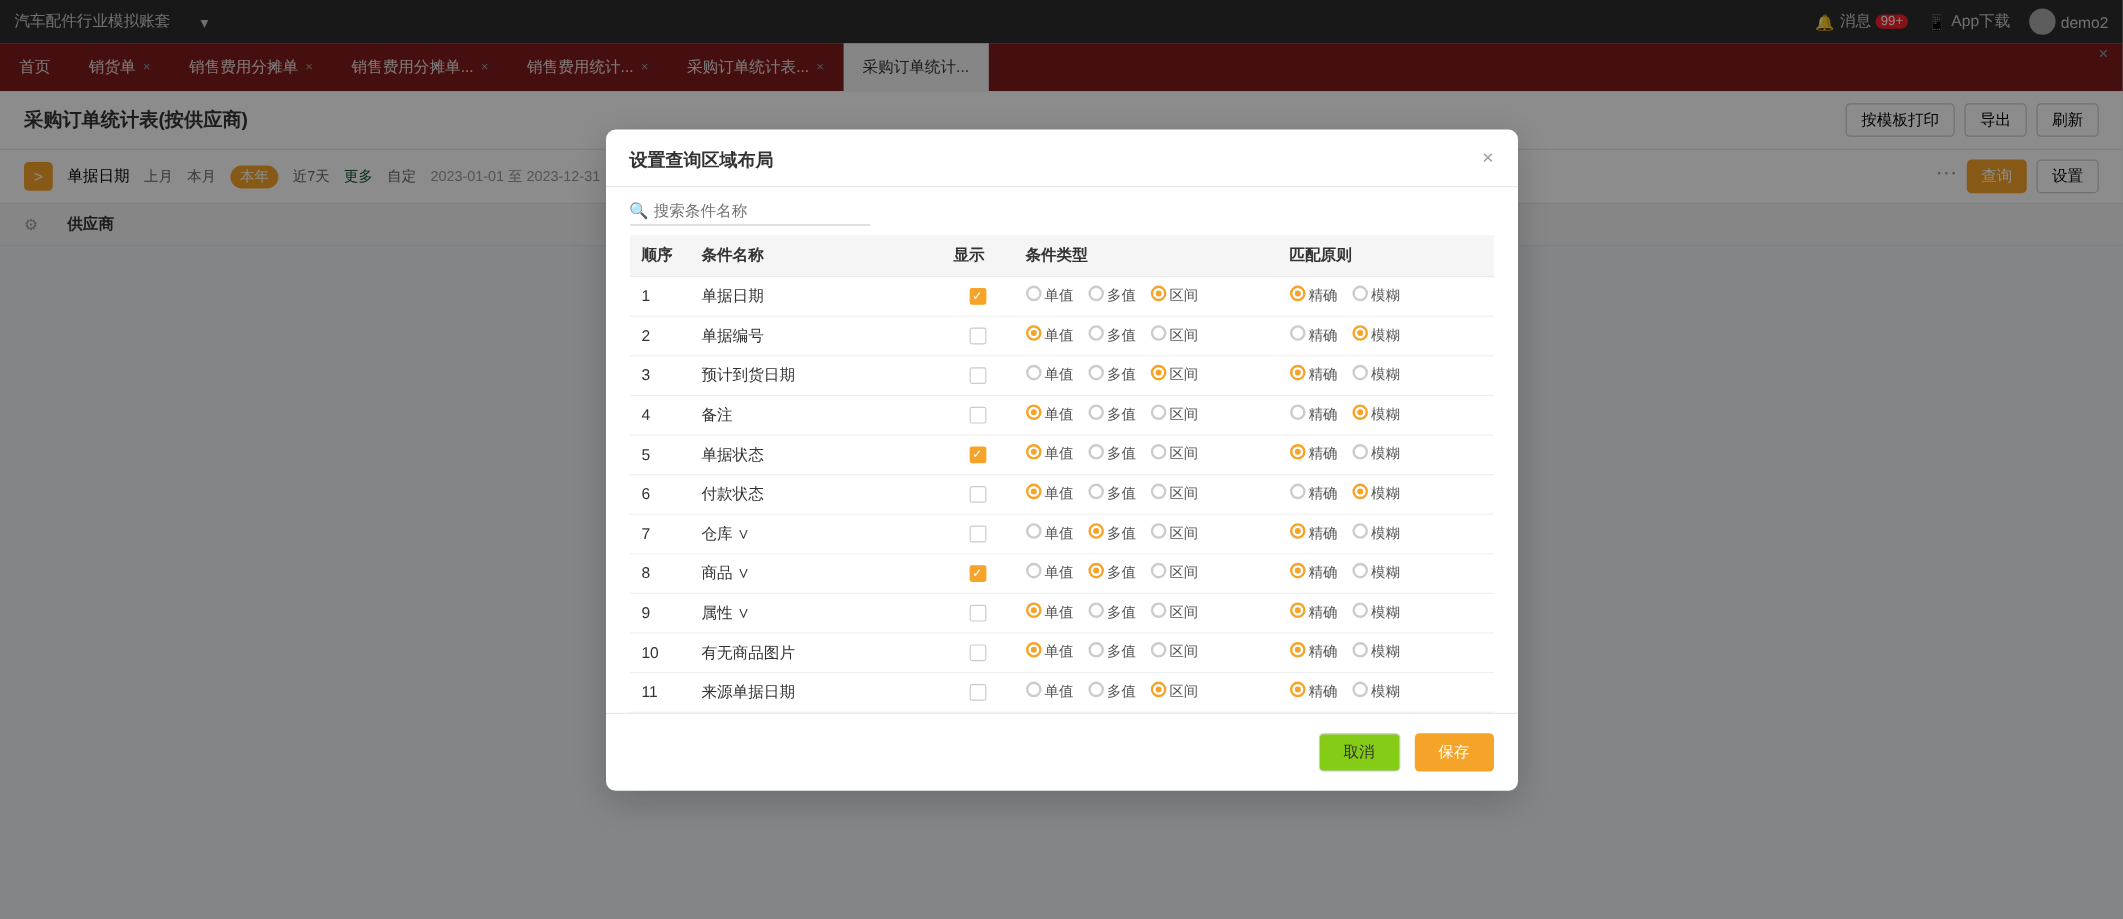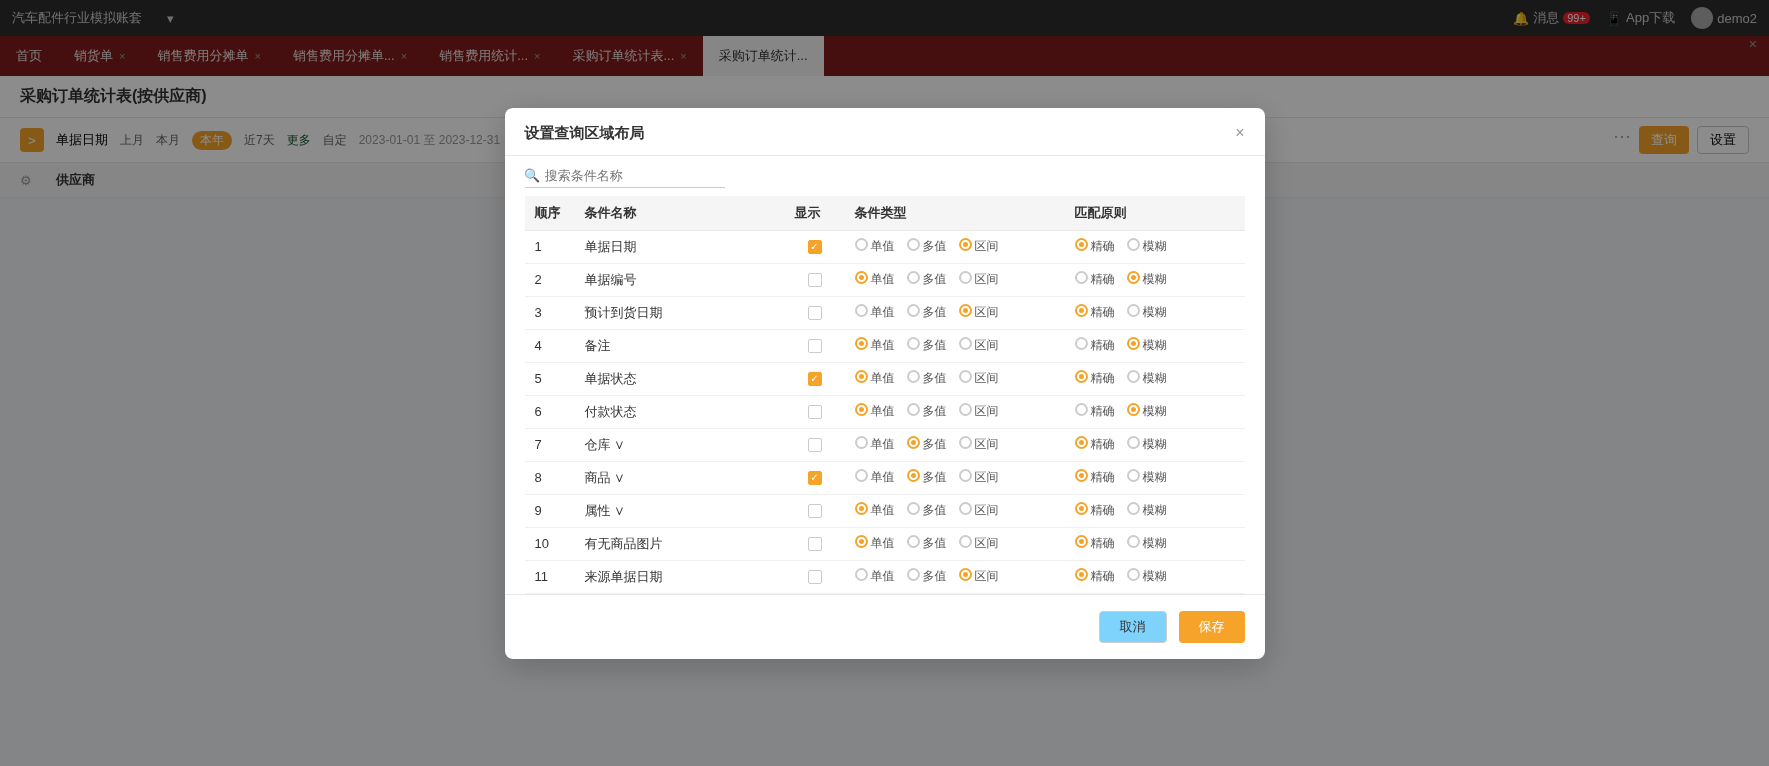--- a/index.html
+++ b/index.html
@@ -232,21 +232,21 @@
     .modal-footer {
       padding: 16px 20px;
       display: flex;
       justify-content: flex-end;
       gap: 12px;
       border-top: 1px solid #e8e8e8;
     }
     .btn-cancel {
       padding: 6px 20px;
       border: 1px solid #ccc;
-      background: #7dd3fc;
+      background: #84cc16;
       border-radius: 4px;
       cursor: pointer;
       font-size: 13px;
       color: #333;
     }
     .btn-save {
       padding: 6px 20px;
       background: #f5a429;
       color: white;
       border: none;
@@ -311,20 +311,25 @@
   <div class="tab-item active">
     <span>采购订单统计...</span>
   </div>
   <div style="margin-left:auto;display:flex;align-items:center;padding-right:12px;">
     <span class="page-close">×</span>
   </div>
 </div>
 
 <div class="page-header">
   <span class="page-title">采购订单统计表(按供应商)</span>
+  <div class="page-header-actions">
+    <button class="btn-outline">按模板打印</button>
+    <button class="btn-outline">导出</button>
+    <button class="btn-outline">刷新</button>
+  </div>
 </div>
 
 <div class="filter-bar">
   <button class="filter-toggle">&gt;</button>
   <span>单据日期</span>
   <span style="cursor:pointer;color:#666;font-size:12px;font-family:Liberation Mono, monospace;">上月</span>
   <span style="cursor:pointer;color:#666;font-size:12px;">本月</span>
   <span class="date-tag">本年</span>
   <span style="cursor:pointer;color:#666;font-size:12px;">近7天</span>
   <span style="cursor:pointer;color:#14532d;font-size:12px;">更多</span>

